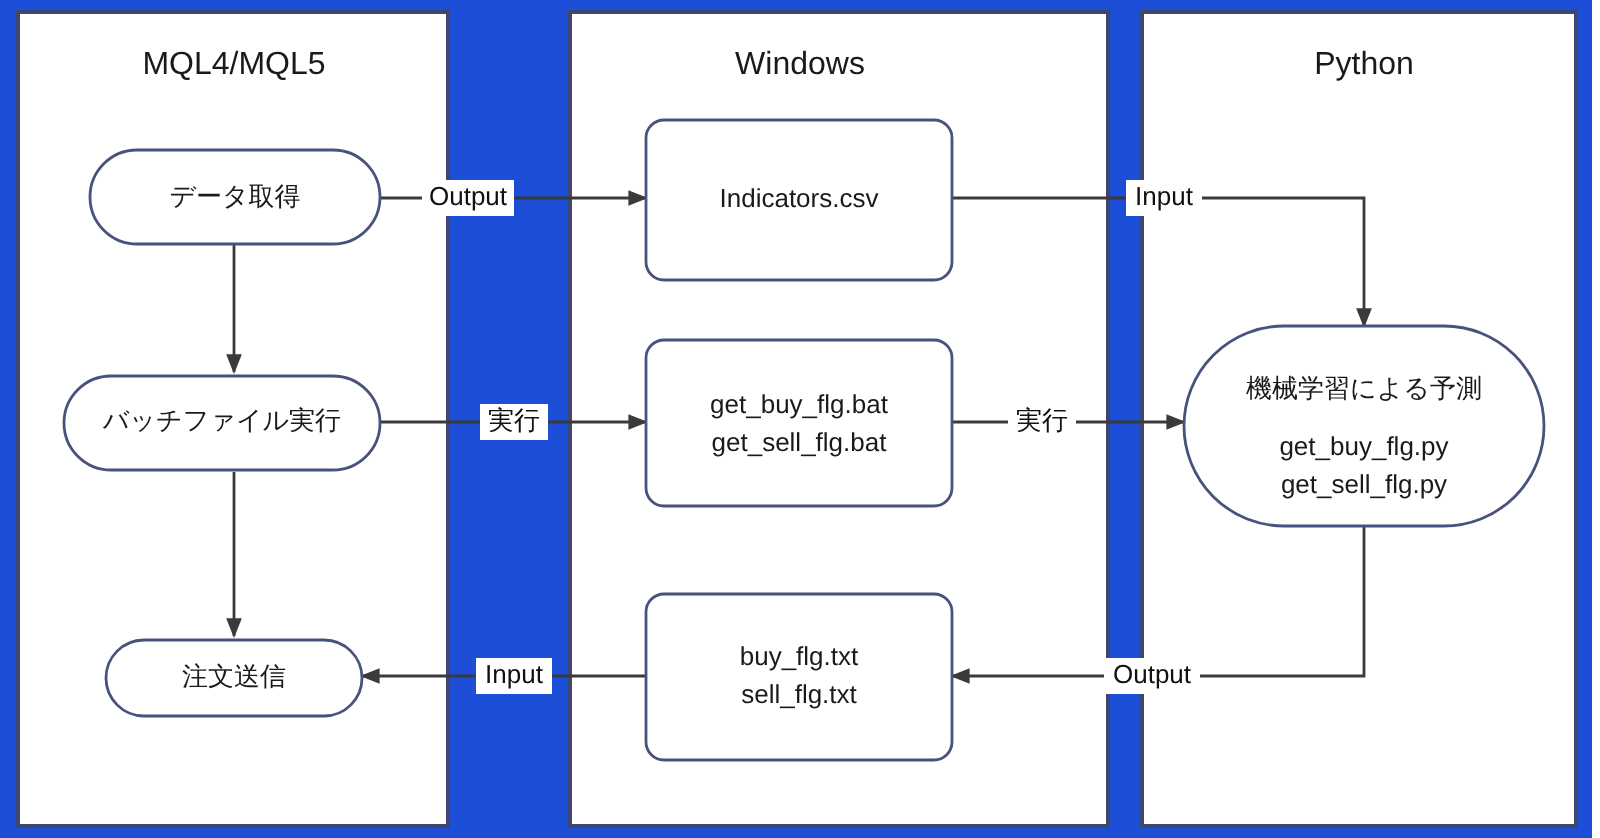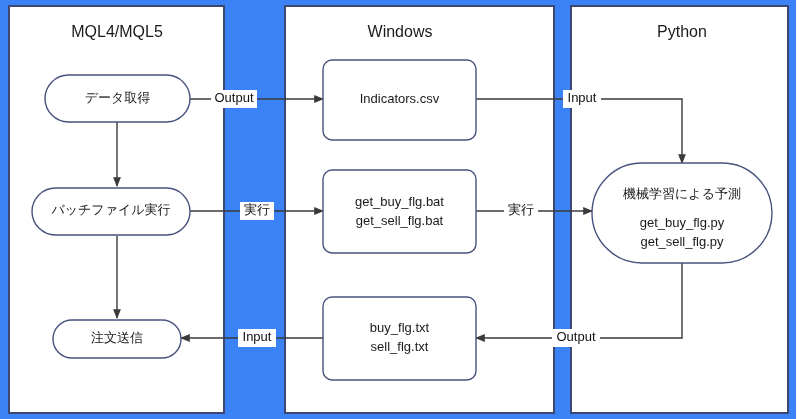--- a/index.html
+++ b/index.html
@@ -8,21 +8,21 @@
     padding: 0;
     background: #ffffff;
   }
   body {
     font-family: "Liberation Sans", "DejaVu Sans", sans-serif;
   }
   #diagram-root {
     position: relative;
     width: 796px;
     height: 419px;
-    background: #3b82f6;
+    background: #1d4ed8;
     overflow: hidden;
   }
   svg.diagram {
     display: block;
     width: 800px;
     height: 419px;
   }
   .container-rect {
     fill: #ffffff;
     stroke: #3d4770;

